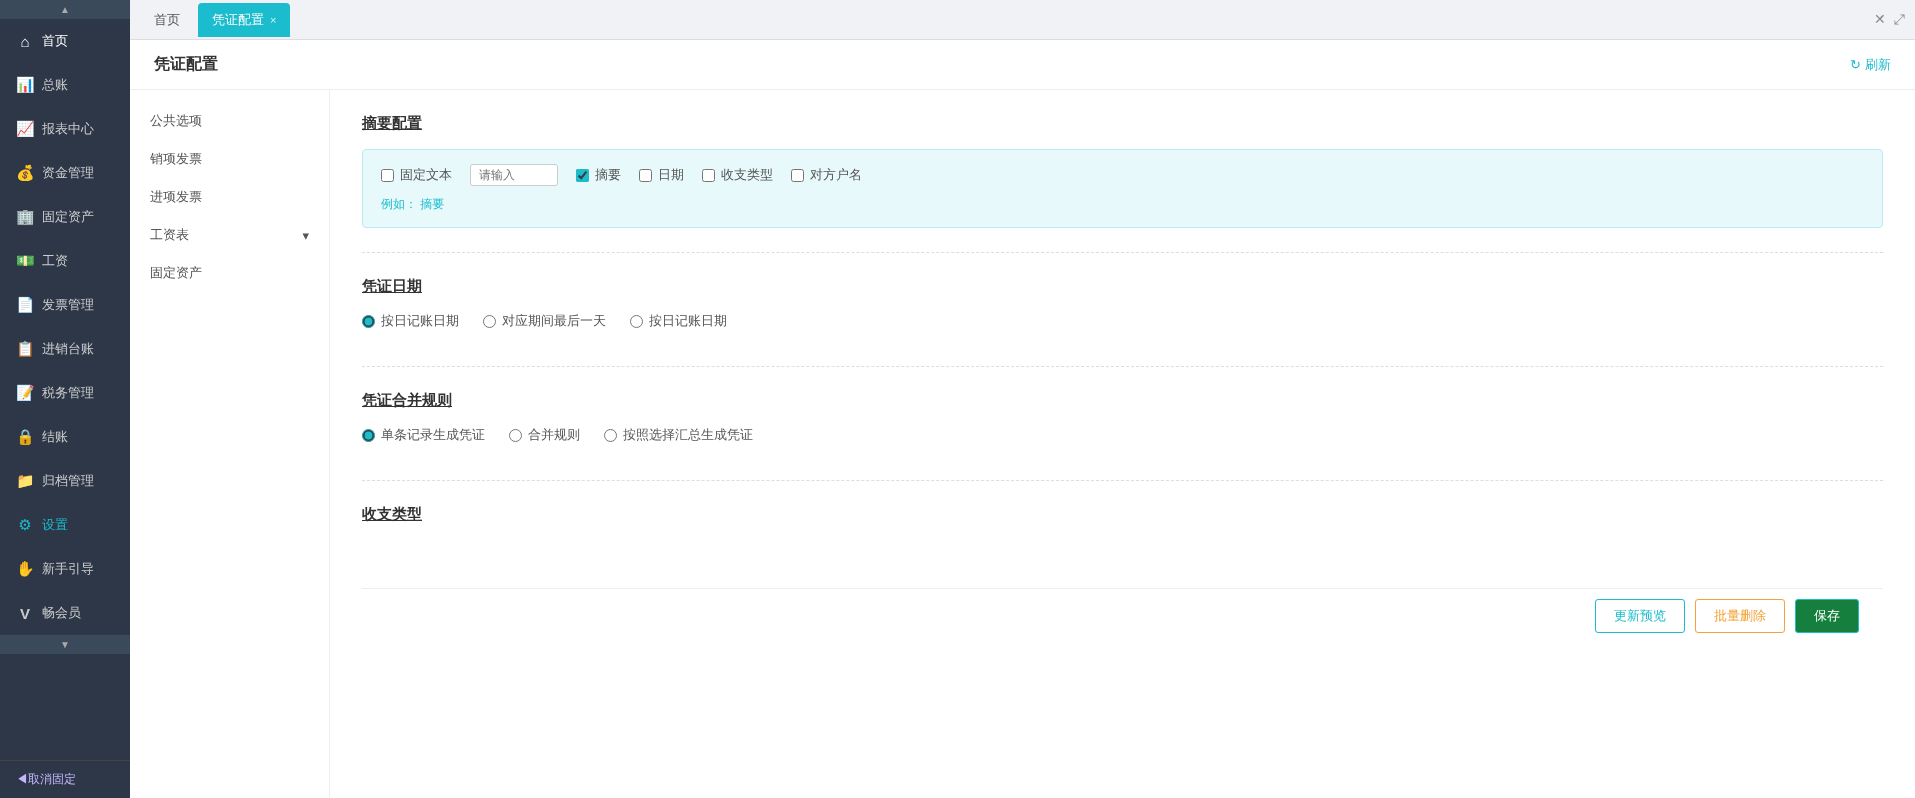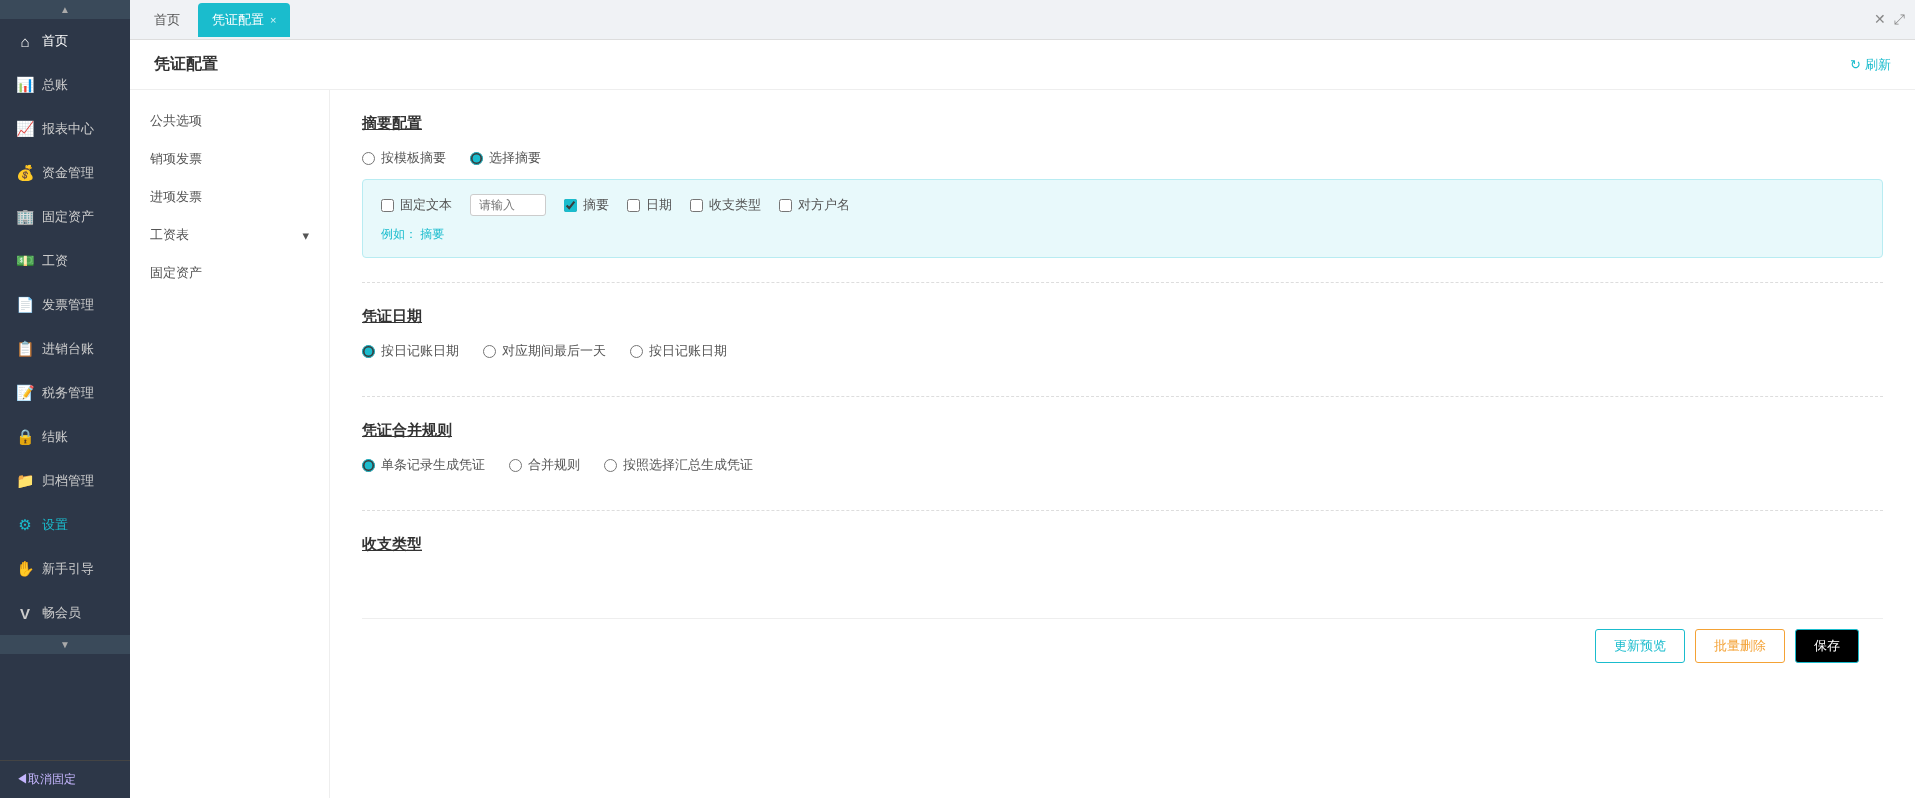--- a/index.html
+++ b/index.html
@@ -215,21 +215,21 @@
       align-items: center;
       gap: 18px;
       flex-wrap: wrap;
     }
     .summary-text-input {
       border: 1px solid #ccc;
       border-radius: 3px;
       padding: 3px 8px;
       font-size: 12px;
       color: #999;
-      width: 76px;
+      width: 88px;
       outline: none;
     }
     .summary-example {
       color: #1abccd;
       font-size: 12px;
       margin-top: 10px;
     }
 
     
     .footer-bar {
@@ -255,21 +255,21 @@
       background: #fff;
       border-color: #1abccd;
       color: #1abccd;
     }
     .btn-outline-danger {
       background: #fff;
       border-color: #f4a235;
       color: #f4a235;
     }
     .btn-primary {
-      background: #000000;
+      background: #15803d;
       color: #fff;
       border-color: #1abccd;
     }
 
     
     .right-content::-webkit-scrollbar { width: 6px; }
     .right-content::-webkit-scrollbar-track { background: #f0f0f0; }
     .right-content::-webkit-scrollbar-thumb { background: #ccc; border-radius: 3px; }
   </style>
 </head>
@@ -383,30 +383,20 @@
         </div>
         <div class="left-nav-item">
           <span>固定资产</span>
         </div>
       </div>
 
       <div class="right-content">
 
         <div class="section">
           <div class="section-title">摘要配置</div>
-          <div class="radio-group">
-            <label class="radio-label">
-              <input type="radio" name="summary-type" style="">
-              <span>按模板摘要</span>
-            </label>
-            <label class="radio-label">
-              <input type="radio" name="summary-type" checked="" style="">
-              <span>选择摘要</span>
-            </label>
-          </div>
           <div class="summary-config-box">
             <div class="summary-options">
               <label class="radio-label">
                 <input type="checkbox" style="">
                 <span>固定文本</span>
               </label>
               <input class="summary-text-input" type="text" placeholder="请输入" style="">
               <label class="radio-label">
                 <input type="checkbox" checked="" style="">
                 <span>摘要</span>

